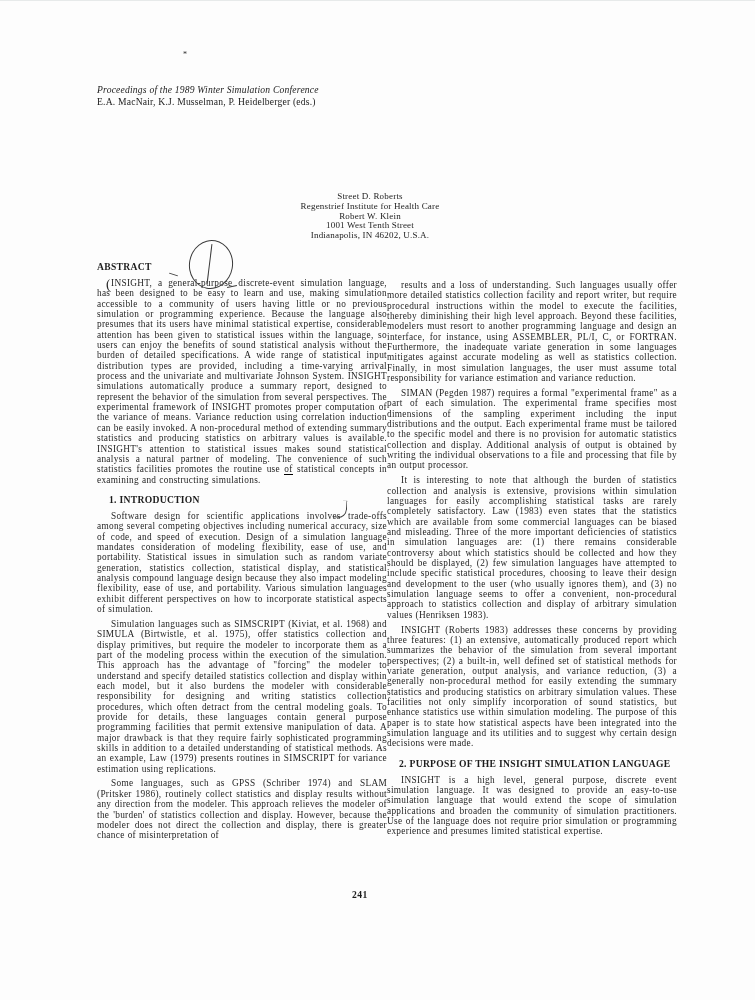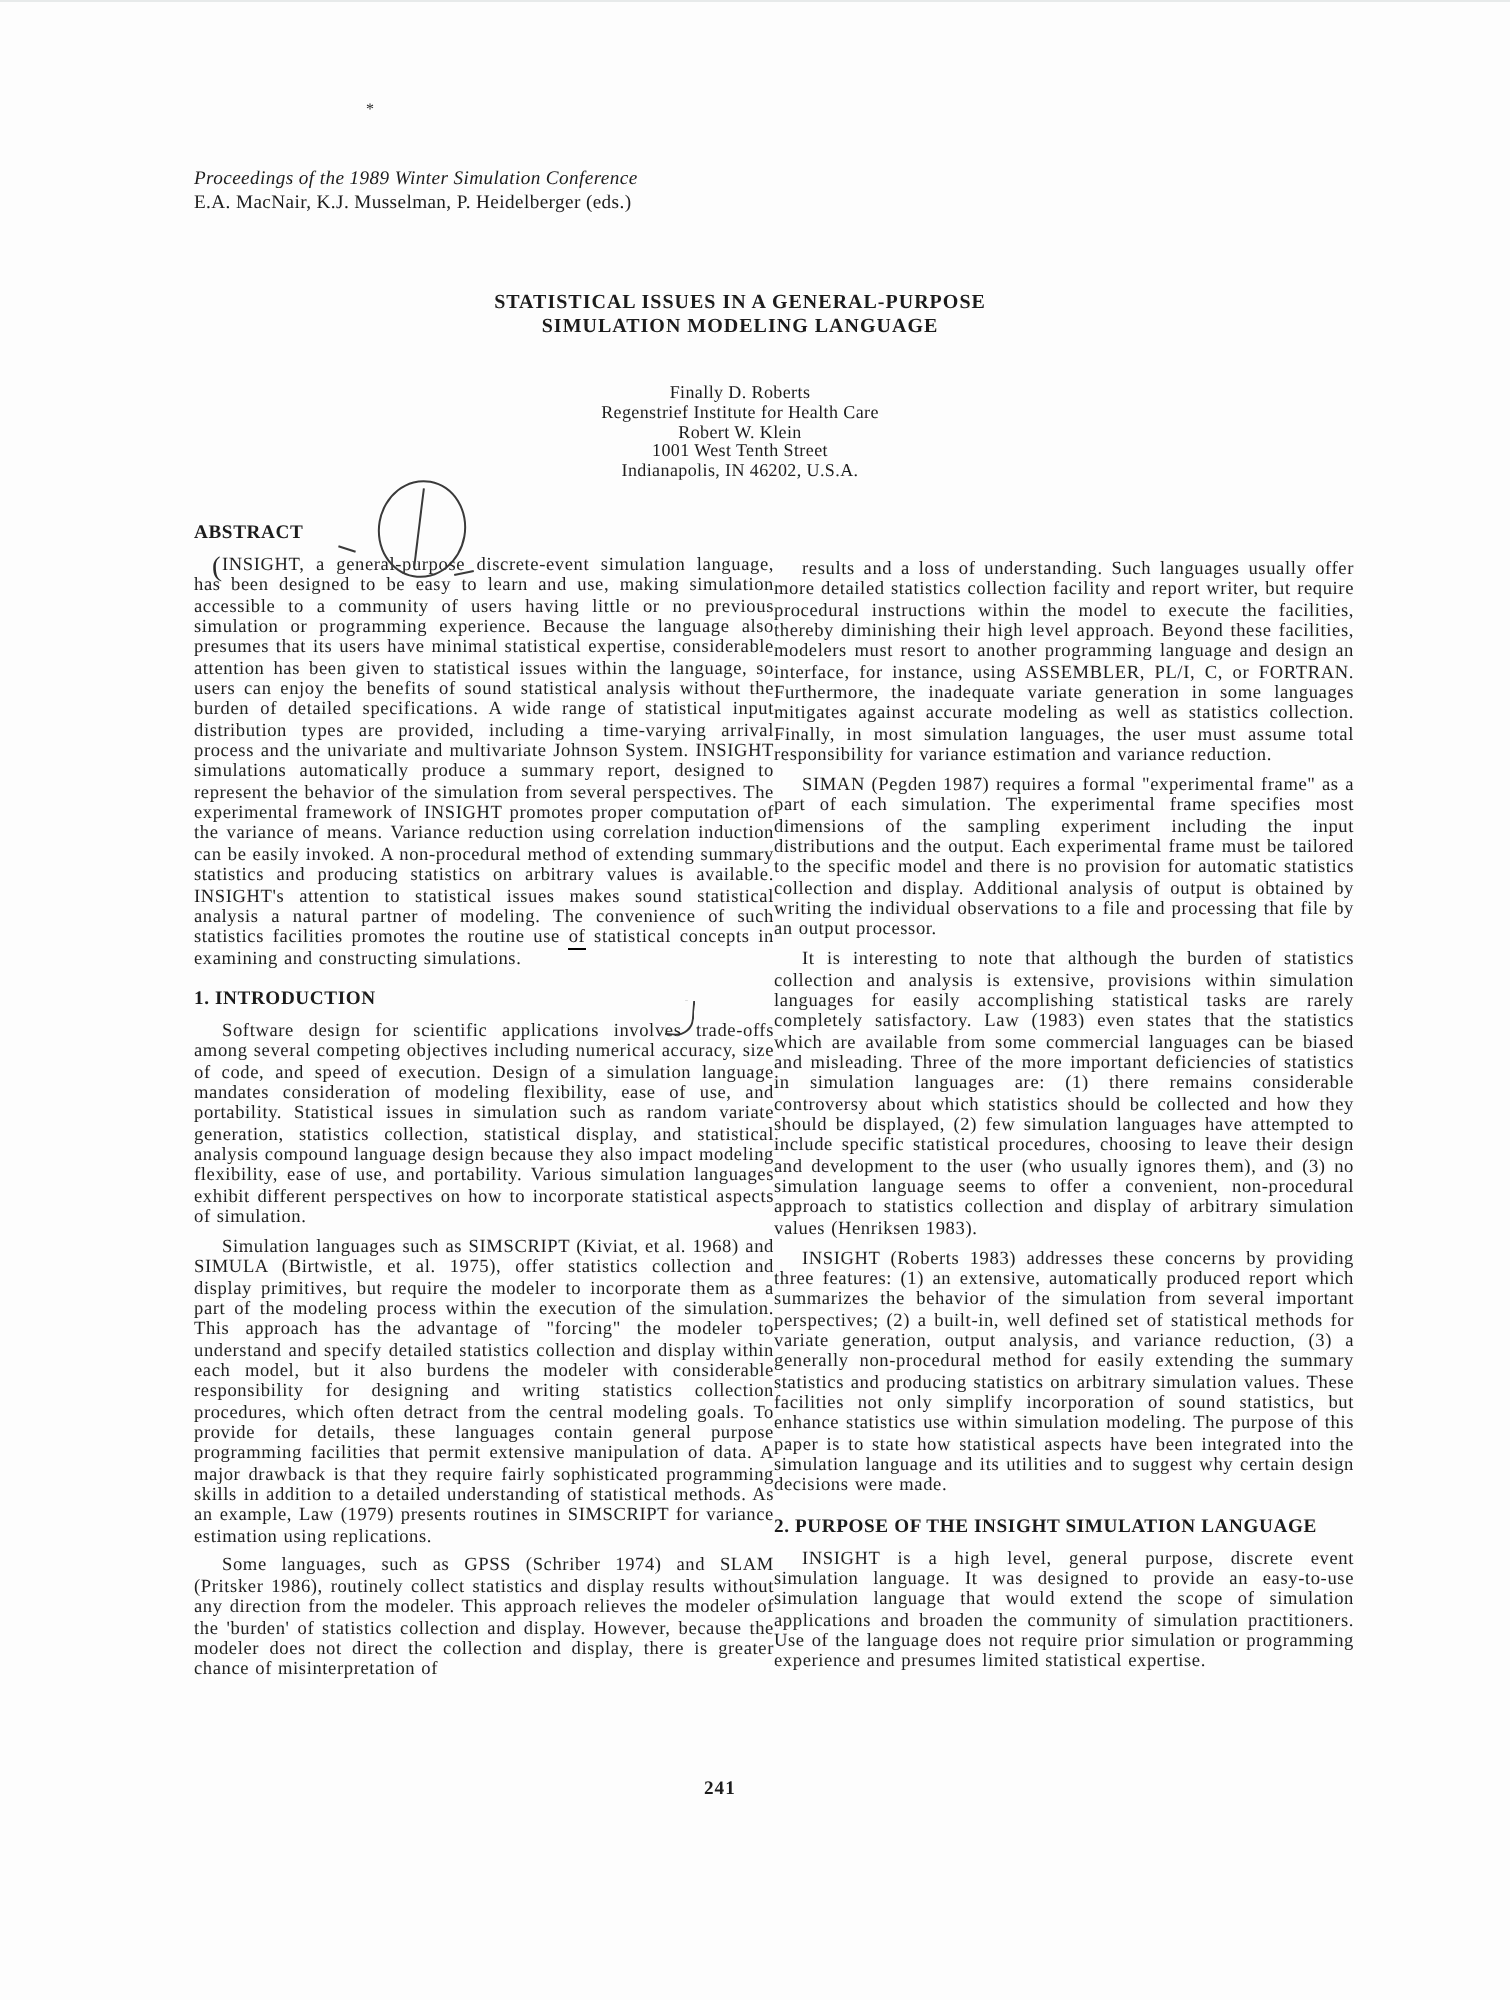--- a/index.html
+++ b/index.html
@@ -33,21 +33,21 @@
     text-align:justify;
     font-size:9.3px;line-height:10.35px;
     letter-spacing:.3px;word-spacing:.4px;
     text-indent:14px;
     color:#1f1f1f;
   }
   .sec-heading{
     font-weight:bold;font-size:9.6px;line-height:11px;
     letter-spacing:.3px;margin:0 0 6px 0;
   }
-  .sec-heading.spaced{margin-top:9px;}
+  .sec-heading.spaced{margin-top:9px;margin-left:12px;}
   .u-word{border-bottom:1px solid #000000;}
   .page-number{
     position:absolute;left:352px;top:889px;
     font-size:9.6px;font-weight:bold;letter-spacing:.5px;
   }
   
   .ink{position:absolute;pointer-events:none;}
   .ink-speck{left:183px;top:50px;font-size:8px;color:#2b2b2b;}
   .circle-mark{
     left:189px;top:240px;width:42px;height:47px;
@@ -82,27 +82,23 @@
 
 <div class="page">
 
   <div class="ink ink-speck">*</div>
 
   <div class="header-block">
     <div class="conf-line">Proceedings of the 1989 Winter Simulation Conference</div>
     <div class="eds-line">E.A. MacNair, K.J. Musselman, P. Heidelberger (eds.)</div>
   </div>
 
-  <div class="title-block">
-    <div class="title-line">STATISTICAL ISSUES IN A GENERAL-PURPOSE</div>
-    <div class="title-line">SIMULATION MODELING LANGUAGE</div>
-  </div>
 
   <div class="authors-block">
-    <div class="author-line">Finally D. Roberts</div>
+    <div class="author-line">Street D. Roberts</div>
     <div class="author-line">Regenstrief Institute for Health Care</div>
     <div class="author-line">Robert W. Klein</div>
     <div class="author-line">1001 West Tenth Street</div>
     <div class="author-line">Indianapolis, IN  46202, U.S.A.</div>
   </div>
 
   <div class="columns">
 
     <div class="col col-left">
       <div class="sec-heading">ABSTRACT</div>

